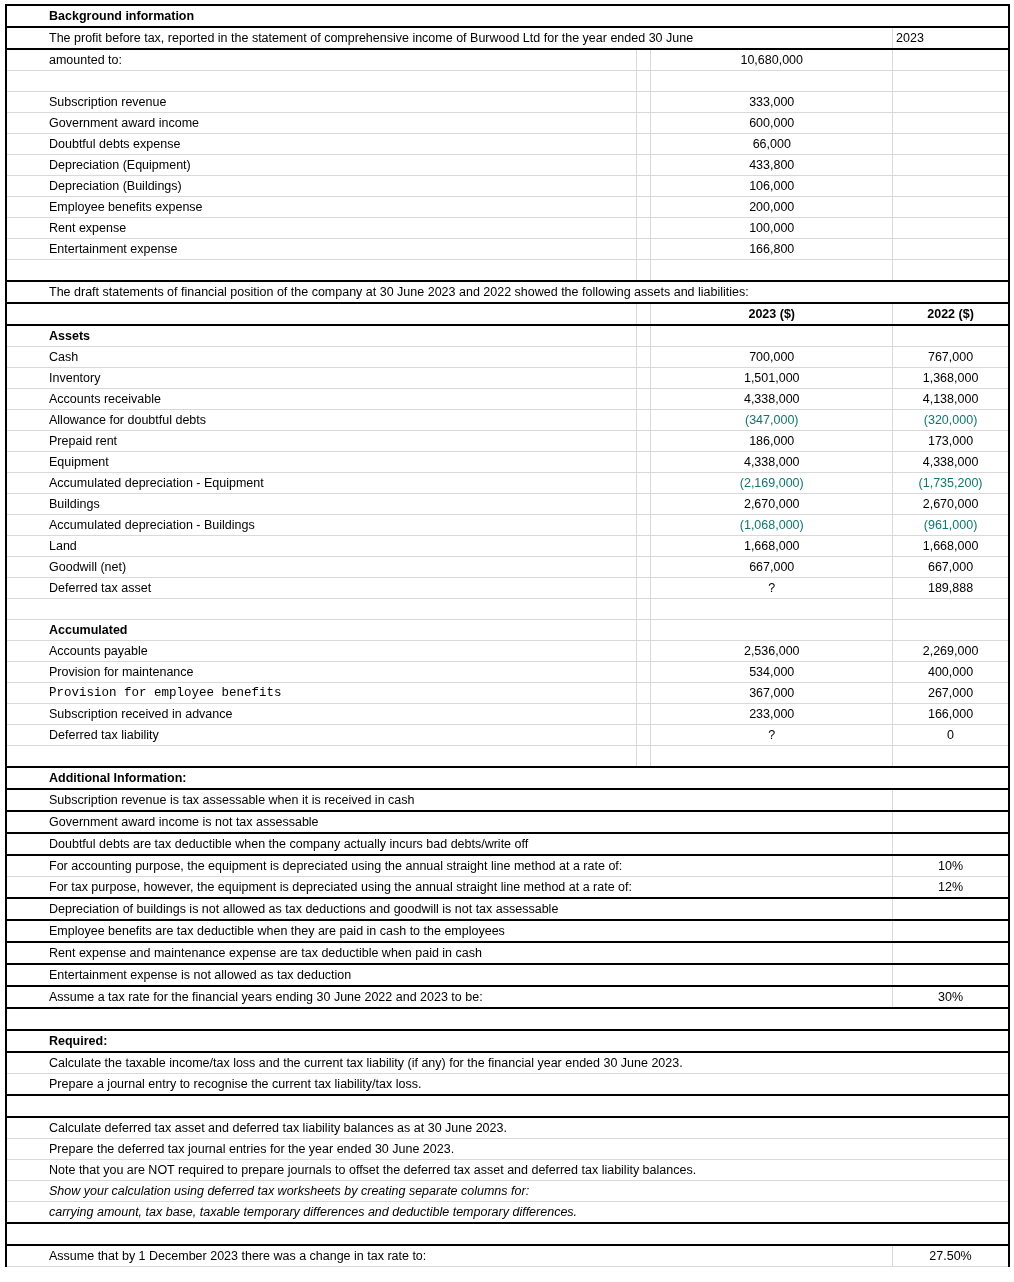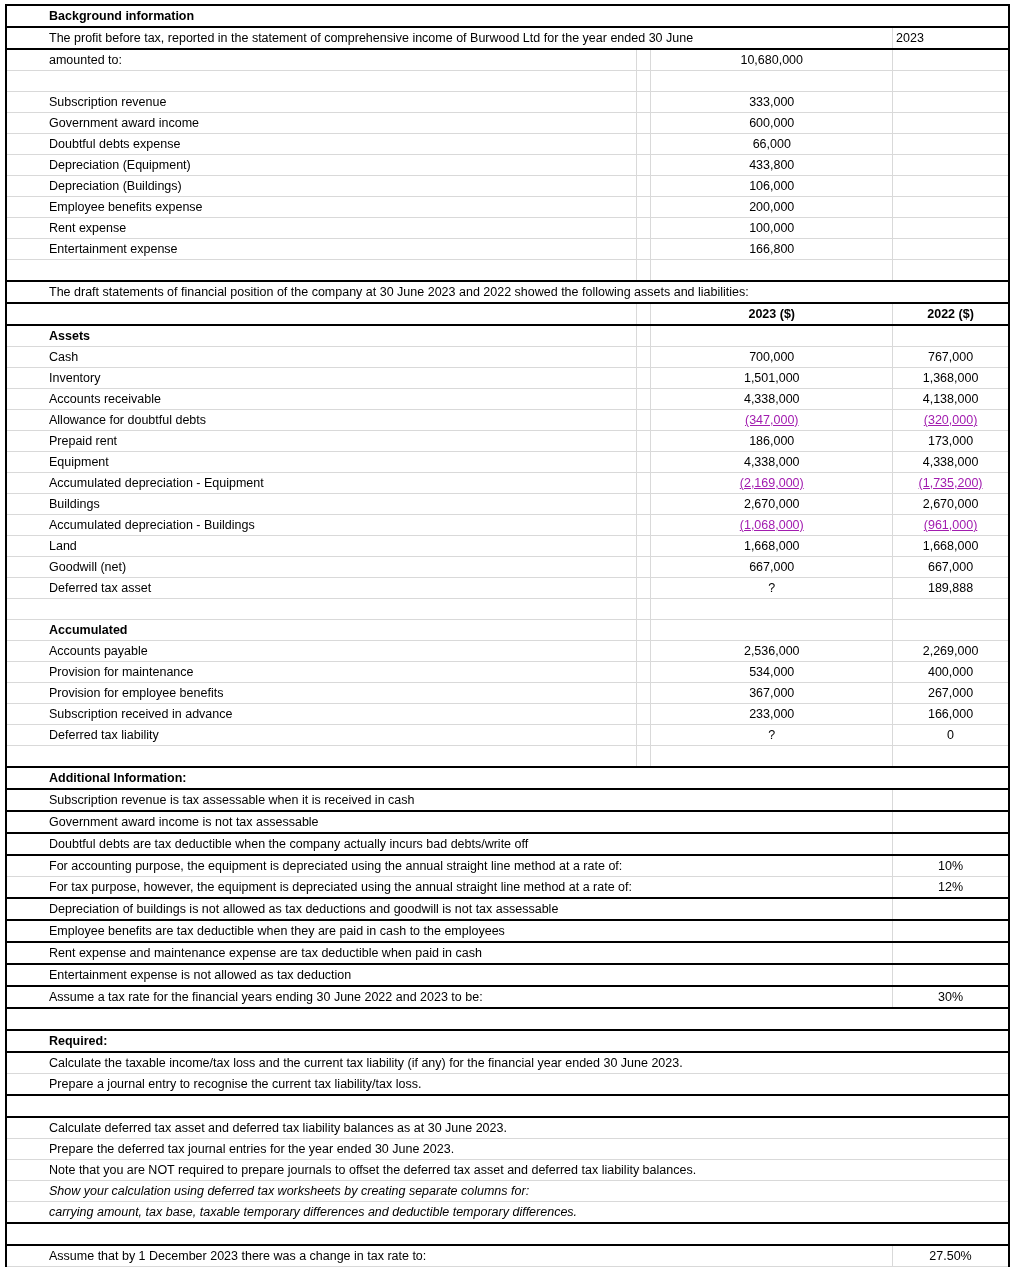--- a/index.html
+++ b/index.html
@@ -49,21 +49,21 @@
   td.blank { }
 
   
   .bt { border-top: 2px solid #000000 !important; }
   .bb { border-bottom: 2px solid #000000 !important; }
   .bl { border-left: 2px solid #000000 !important; padding-left: 42px; }
   .br { border-right: 2px solid #000000 !important; }
 
   .bold { font-weight: bold; }
   .ital { font-style: italic; }
-  .neg  { color: #a21caf; text-decoration: underline; }
+  .neg  { color: #0f766e; }
 </style>
 </head>
 <body>
 
 <div id="sheet">
   <table class="grid">
     <colgroup>
       <col class="c-label">
         <col class="c-gap">
         <col class="c-v1">
@@ -248,21 +248,21 @@
           <td class="num">2,536,000</td>
           <td class="num br">2,269,000</td>
         </tr>
         <tr class="data-row">
           <td class="lbl bl" style="border-right: 1px solid rgb(217, 217, 217);">Provision for maintenance</td>
           <td class="blank"></td>
           <td class="num">534,000</td>
           <td class="num br">400,000</td>
         </tr>
         <tr class="data-row">
-          <td class="lbl bl" style="border-right: 1px solid rgb(217, 217, 217);">Provision for employee benefits</td>
+          <td class="lbl bl" style="border-right: 1px solid rgb(217, 217, 217); font-family: Liberation Mono, monospace;">Provision for employee benefits</td>
           <td class="blank"></td>
           <td class="num">367,000</td>
           <td class="num br">267,000</td>
         </tr>
         <tr class="data-row">
           <td class="lbl bl" style="border-right: 1px solid rgb(217, 217, 217);">Subscription received in advance</td>
           <td class="blank"></td>
           <td class="num">233,000</td>
           <td class="num br">166,000</td>
         </tr>

